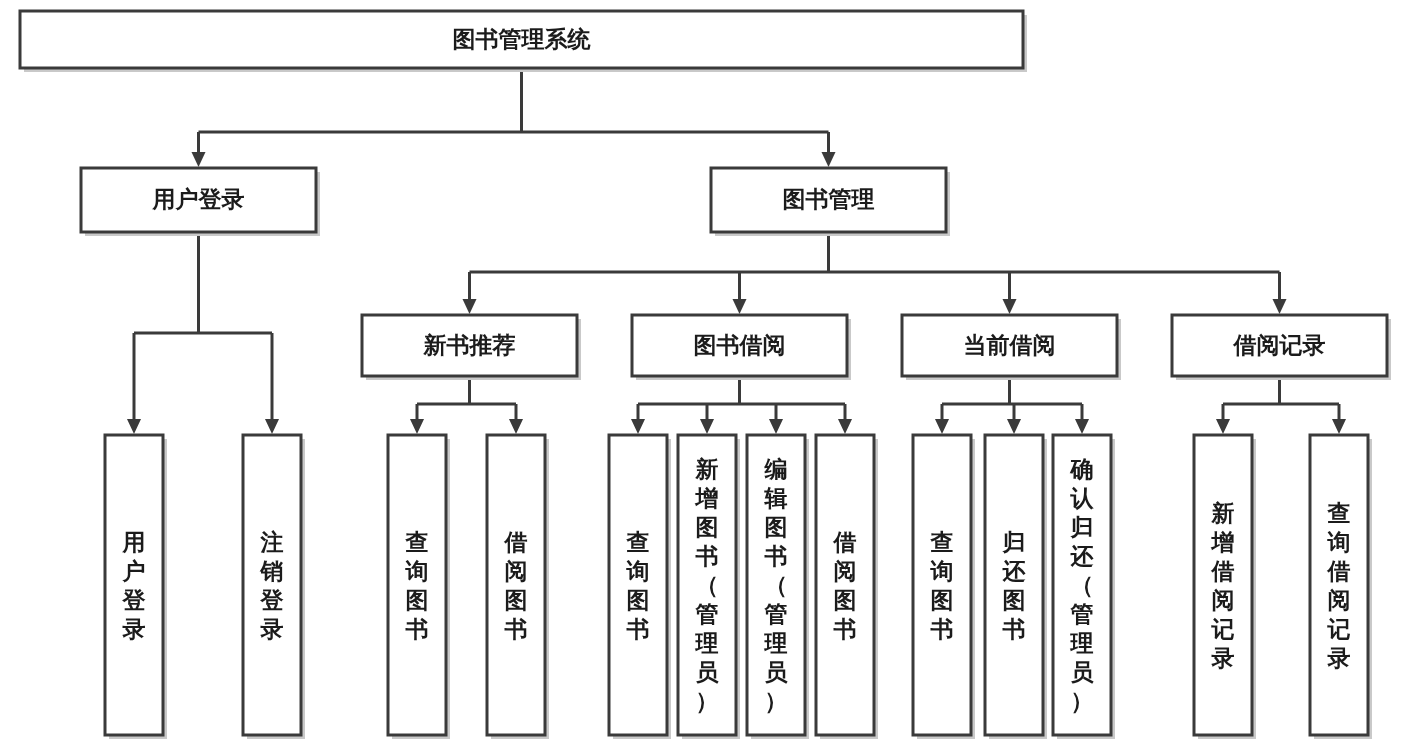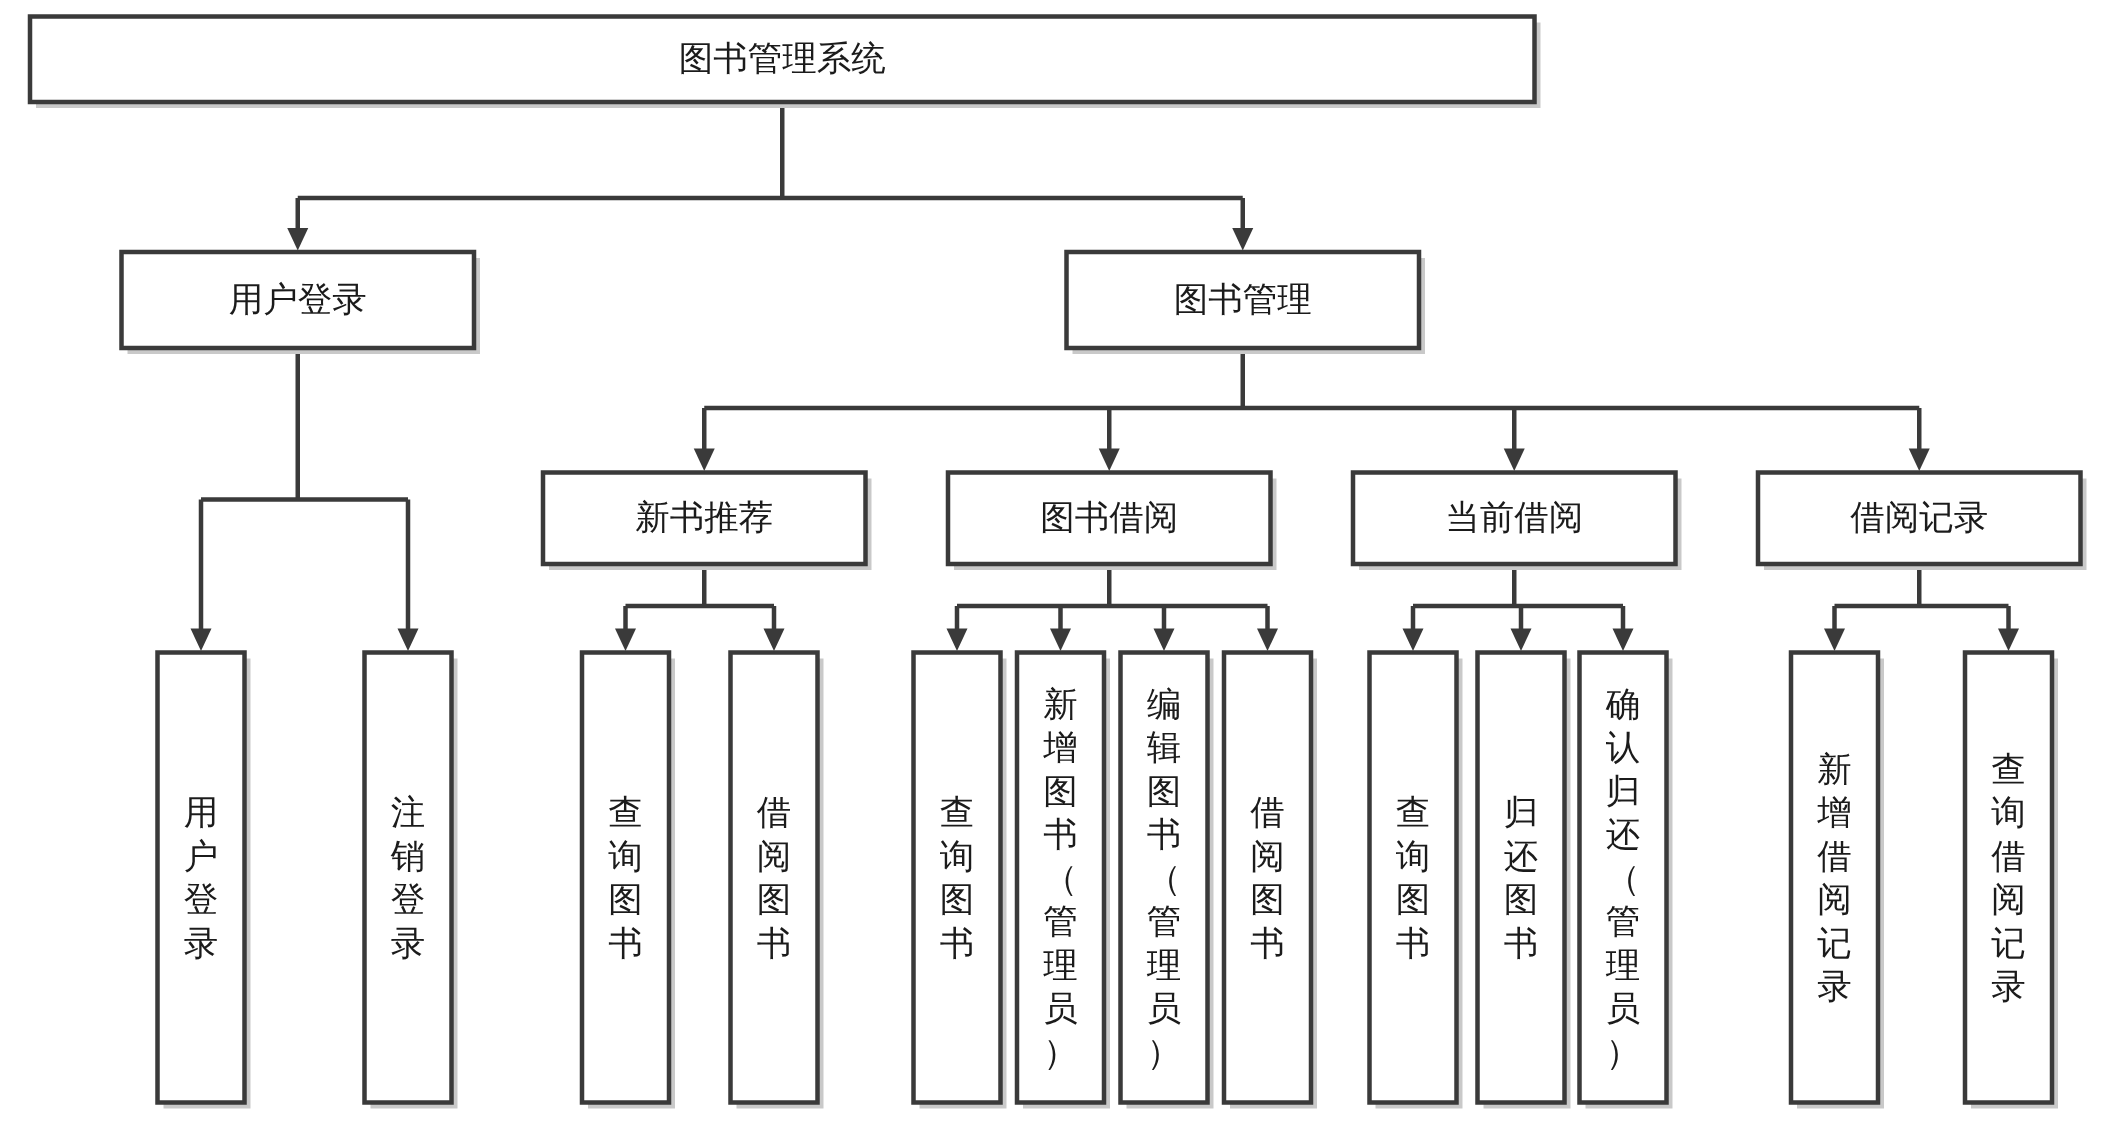--- a/index.html
+++ b/index.html
@@ -14,20 +14,21 @@
     font-family: "Liberation Sans", "DejaVu Sans", sans-serif;
     overflow: hidden;
     position: relative;
   }
   #diagram-root {
     position: absolute;
     left: 0;
     top: 0;
     width: 1405px;
     height: 654px;
+    font-weight: bold;
   }
   svg.flow {
     display: block;
     width: 1405px;
     height: 747px;
     shape-rendering: geometricPrecision;
   }
   .node-box {
     fill: #ffffff;
     stroke: #3a3a3a;

